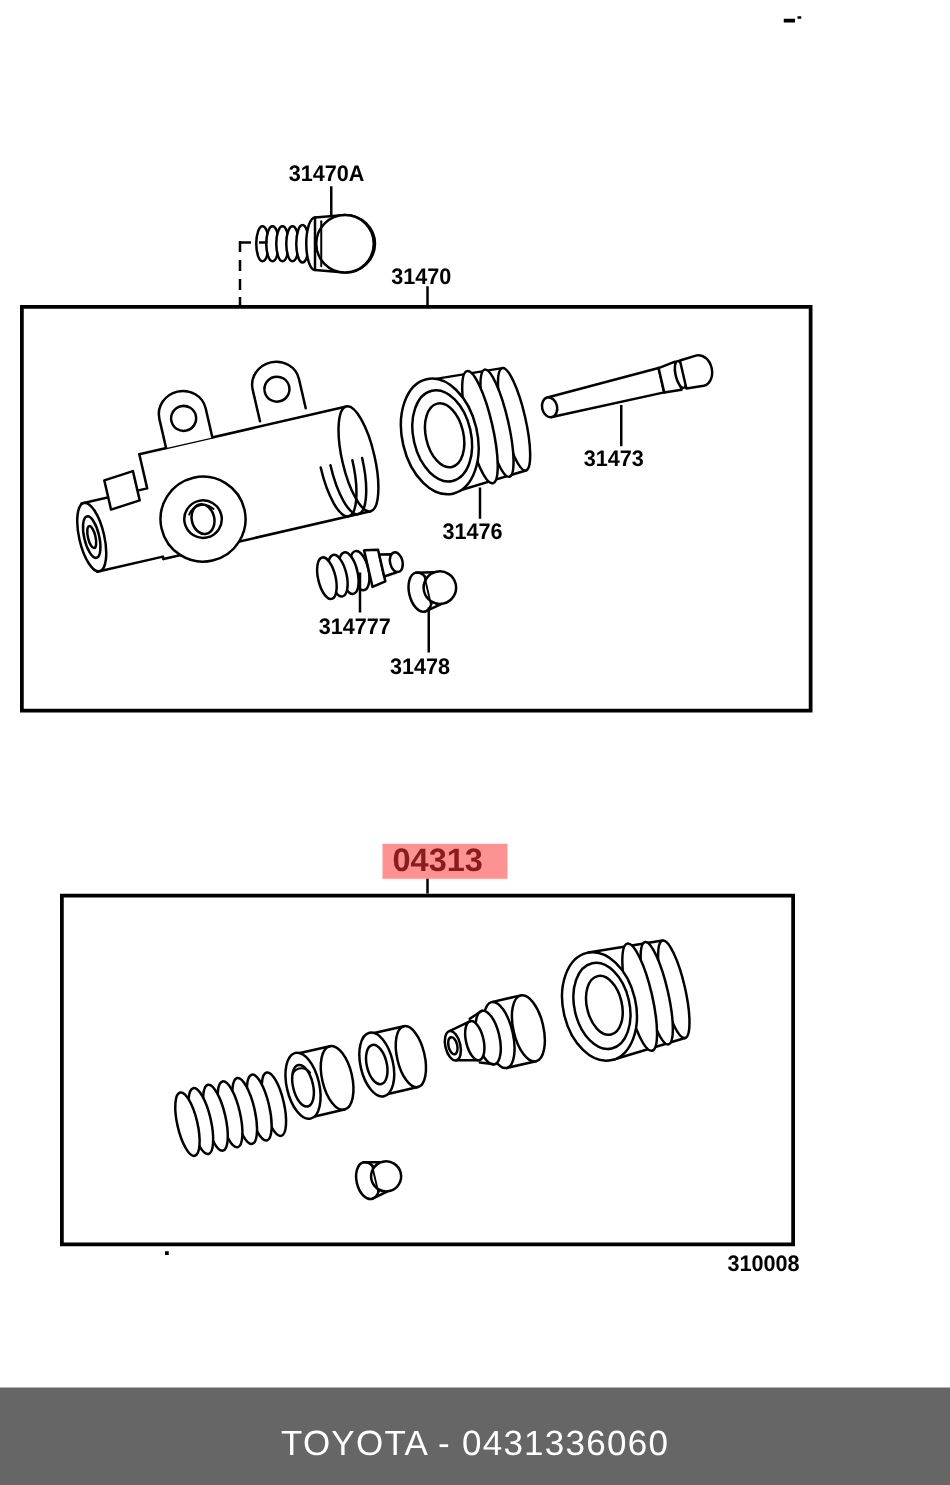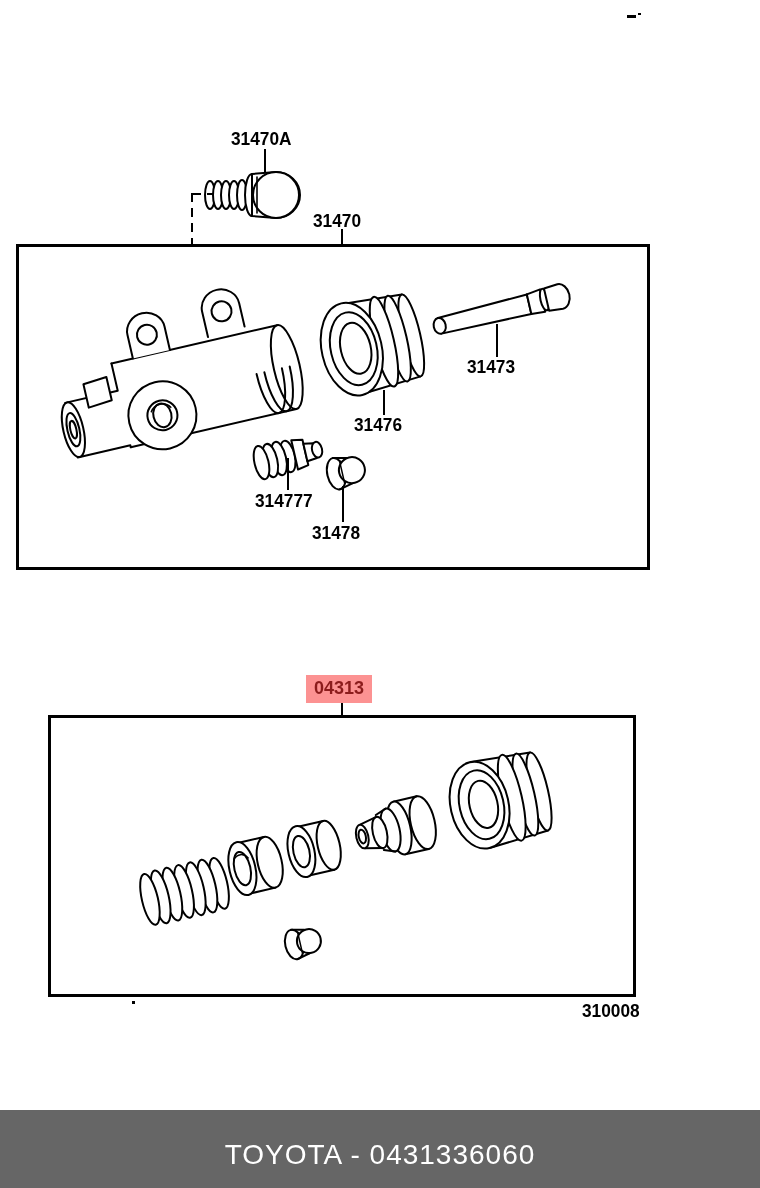--- a/index.html
+++ b/index.html
@@ -39,22 +39,22 @@
   .part-box{
     position:absolute;
     border:3px solid var(--line-color,#000);
     background:#fff;
   }
   .highlight{
     position:absolute;
     background:var(--highlight-bg,#fc9494);
     color:var(--highlight-text,#8b1a1a);
     font-weight:bold;
-    font-size:18px;
-    padding:3px 8px 4px 8px;
+    font-size:26px;
+    padding:3px 20px 4px 8px;
     line-height:21px;
   }
   .artifact{
     position:absolute;
     background:var(--line-color,#000);
   }
   .drawing{position:absolute;}
   .drawing g{stroke:var(--line-color,#000);fill:#fff;stroke-linejoin:round;stroke-linecap:round;}
   #footer{
     position:absolute;

